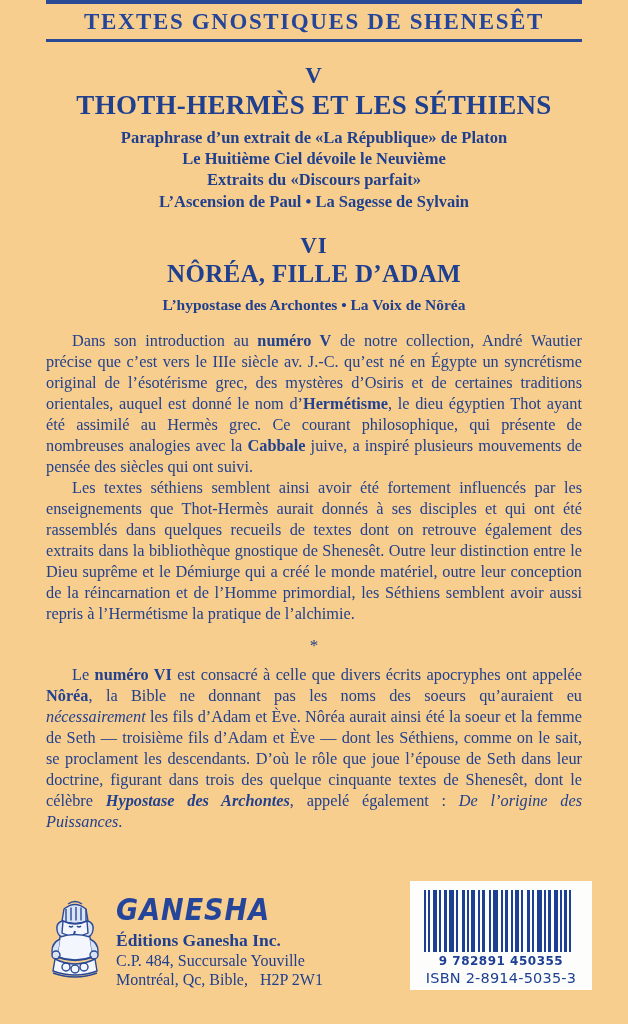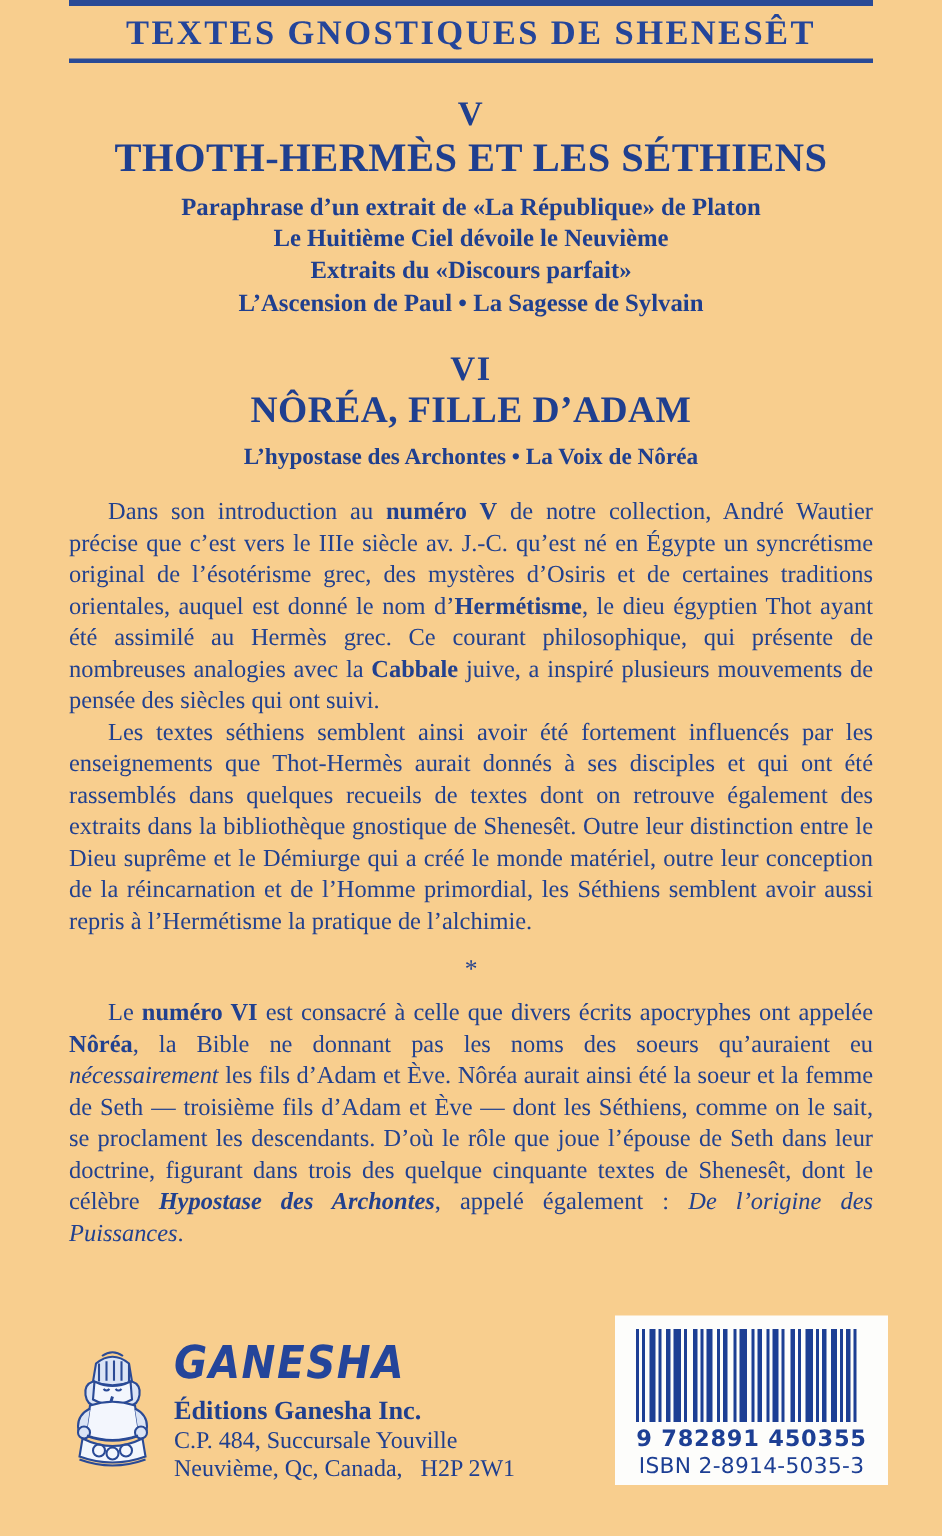--- a/index.html
+++ b/index.html
@@ -145,21 +145,21 @@
     display: flex;
     align-items: stretch;
     gap: 0;
     margin: 0 4px;
   }
   .bars span { display: block; background: #1d3f94; }
   .bars span.sp { background: transparent; }
   .ean {
     font-family: "DejaVu Sans", sans-serif;
     font-weight: bold;
-    font-size: 15px;
+    font-size: 12px;
     text-align: center;
     color: #1d3f94;
     letter-spacing: 0.5px;
     margin-top: 2px;
     white-space: nowrap;
   }
   .isbn {
     font-family: "DejaVu Sans", sans-serif;
     font-size: 14.5px;
     text-align: center;
@@ -243,21 +243,21 @@
           <circle cx="29" cy="74" r="4"></circle>
           <circle cx="38" cy="72" r="4"></circle>
           <path d="M7 78 q22 8 44 0"></path>
         </g>
       </svg>
 
       <div class="pub-text">
         <div class="wordmark">GANESHA</div>
         <div class="pub-name">Éditions Ganesha Inc.</div>
         <div class="pub-line">C.P. 484, Succursale Youville</div>
-        <div class="pub-line"><span>Neuvième, Qc, Canada,</span><span class="gap"></span><span>H2P 2W1</span></div>
+        <div class="pub-line"><span>Montréal, Qc, Bible,</span><span class="gap"></span><span>H2P 2W1</span></div>
       </div>
     </div>
 
     <div class="barcode-box">
       <div class="bars">
         <span style="width:2px"></span>
           <span class="sp" style="width:2px"></span>
         <span style="width:2px"></span>
           <span class="sp" style="width:3px"></span>
         <span style="width:4px"></span>

